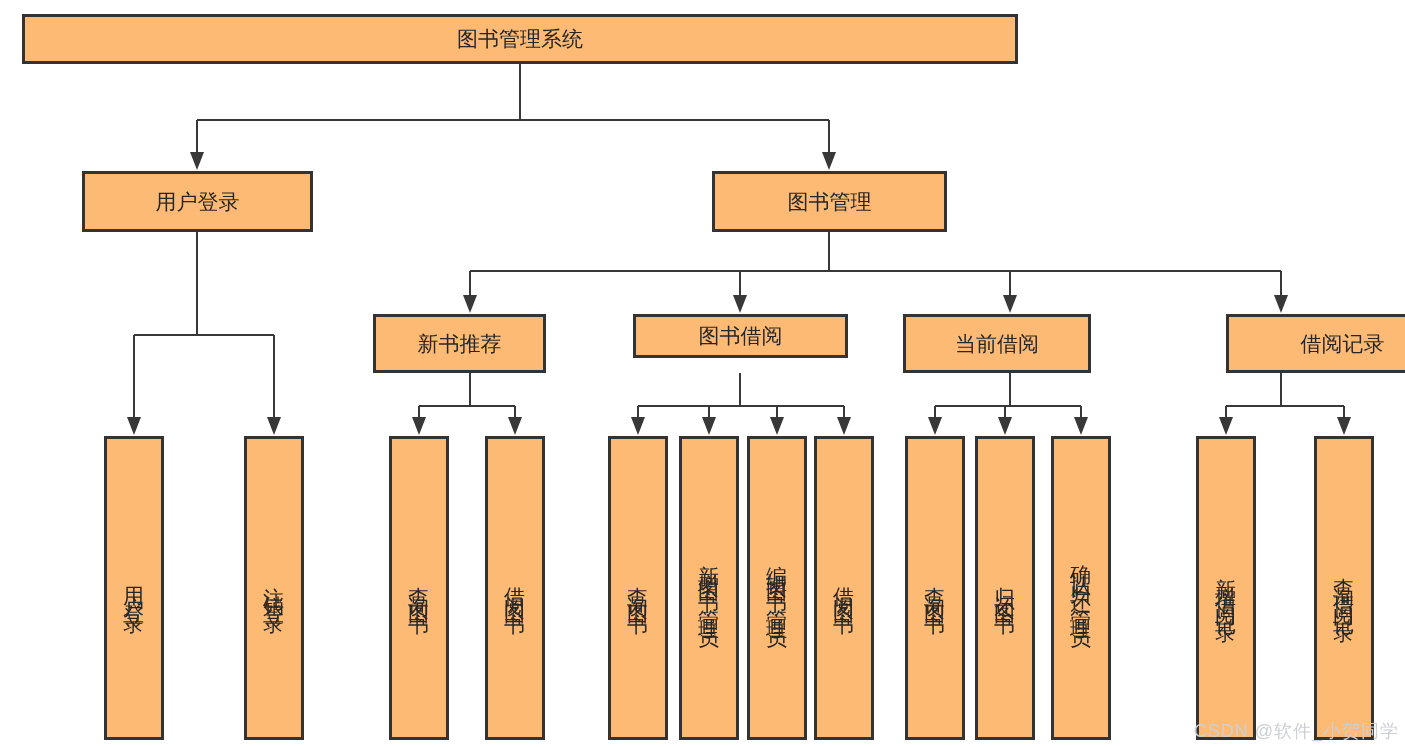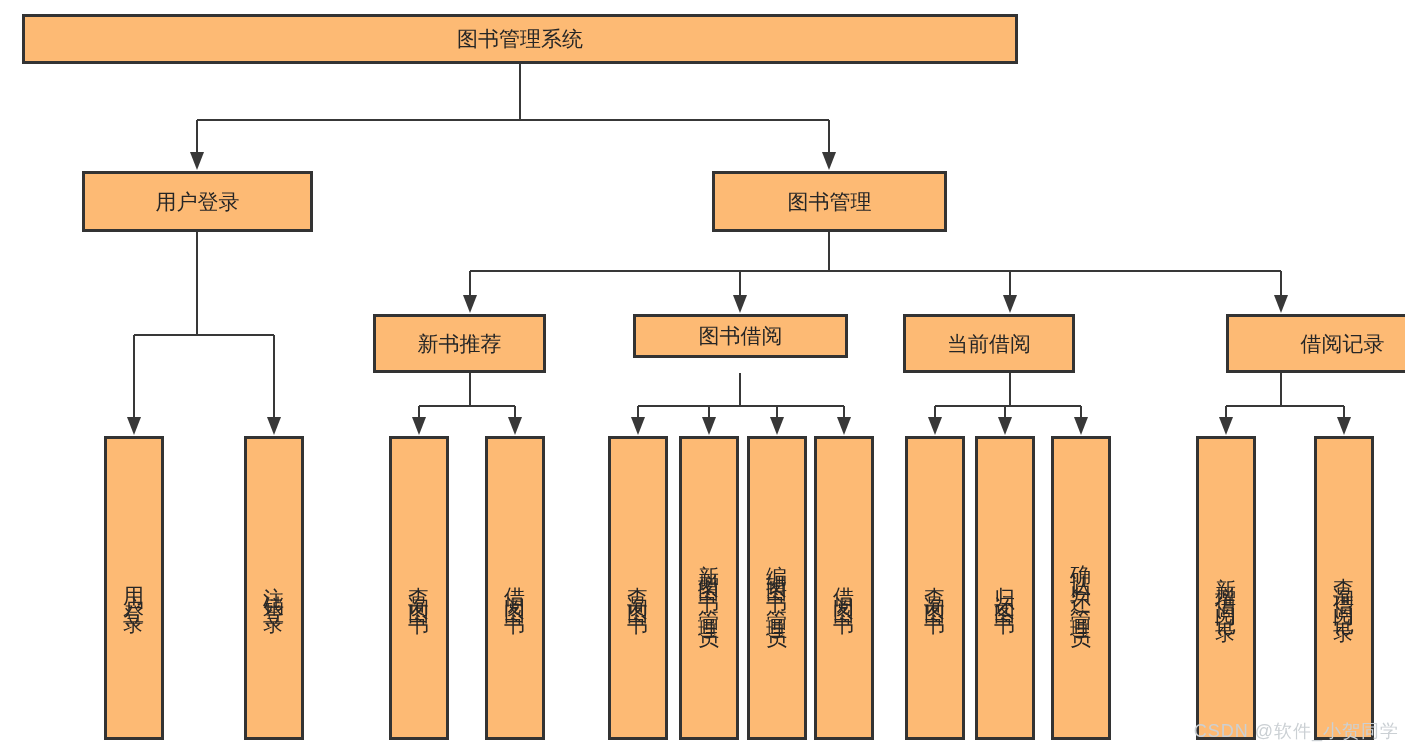--- a/index.html
+++ b/index.html
@@ -80,21 +80,21 @@
 <div class="box" style="left:712px;top:171px;width:235px;height:61px">
   <span>图书管理</span>
 </div>
 
 <div class="box" style="left:373px;top:314px;width:173px;height:59px">
   <span>新书推荐</span>
 </div>
 <div class="box" style="left:633px;top:314px;width:215px;height:44px">
   <span>图书借阅</span>
 </div>
-<div class="box" style="left:903px;top:314px;width:172px;height:59px">
+<div class="box" style="left:903px;top:314px;width:188px;height:59px">
   <span>当前借阅</span>
 </div>
 <div class="box" style="left:1226px;top:314px;width:233px;height:59px">
   <span>借阅记录</span>
 </div>
 
 <div class="box leaf" style="left:104px;top:436px;width:60px;height:304px">
   <span>用户登录</span>
 </div>
 <div class="box leaf" style="left:244px;top:436px;width:60px;height:304px">

